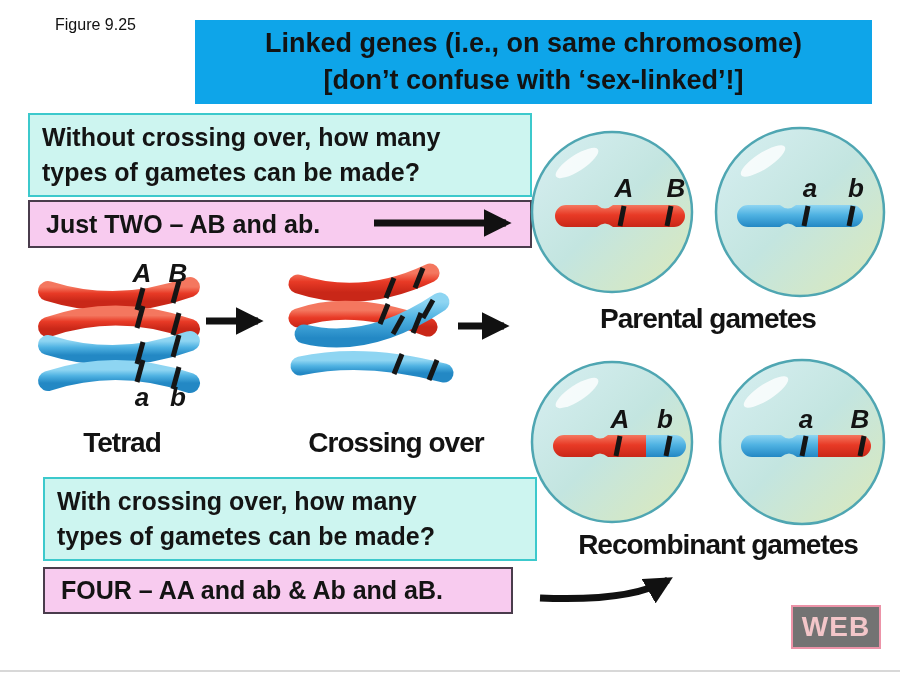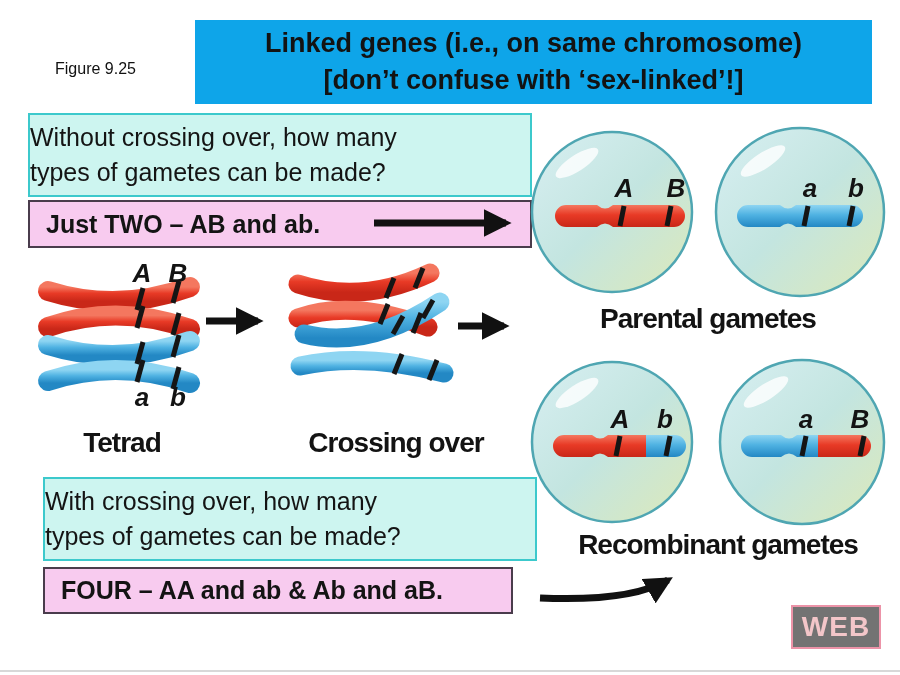--- a/index.html
+++ b/index.html
@@ -1,33 +1,33 @@
 <!DOCTYPE html>
 <html><head>
 <meta charset="utf-8">
 <style>
   html,body{margin:0;padding:0;background:#fff;}
   .slide{
     position:relative;width:900px;height:675px;background:#ffffff;overflow:hidden;
     font-family:"Liberation Sans",sans-serif;color:#111;
   }
   .fig-label{
-    position:absolute;left:55px;top:16px;font-size:16px;color:#111;margin-top:44px;
+    position:absolute;left:55px;top:16px;font-size:16px;color:#111;
   }
   .banner{
     position:absolute;left:195px;top:20px;width:677px;height:84px;
     background:#0ea5e9;
     display:flex;align-items:center;justify-content:center;text-align:center;
     font-size:27px;font-weight:bold;line-height:1.38;white-space:pre-line;color:#131313;
     box-sizing:border-box;
   }
   .qbox{
     position:absolute;background:#CDF5F0;border:2px solid #3CC9CC;box-sizing:border-box;
-    display:flex;align-items:center;font-size:25px;font-weight:normal;line-height:1.4;
-    white-space:pre-line;color:#141414;
+    display:flex;align-items:center;font-size:25px;font-weight:bold;line-height:1.4;
+    padding-left:12px;white-space:pre-line;color:#141414;
   }
   .q1{left:28px;top:113px;width:504px;height:84px;}
   .q2{left:43px;top:477px;width:494px;height:84px;}
   .abox{
     position:absolute;background:#F8CBEF;border:2px solid #4A3C4C;box-sizing:border-box;
     display:flex;align-items:center;font-size:25px;font-weight:bold;
     padding-left:16px;color:#141414;
   }
   .a1{left:28px;top:200px;width:504px;height:48px;}
   .a2{left:43px;top:567px;width:470px;height:47px;}

